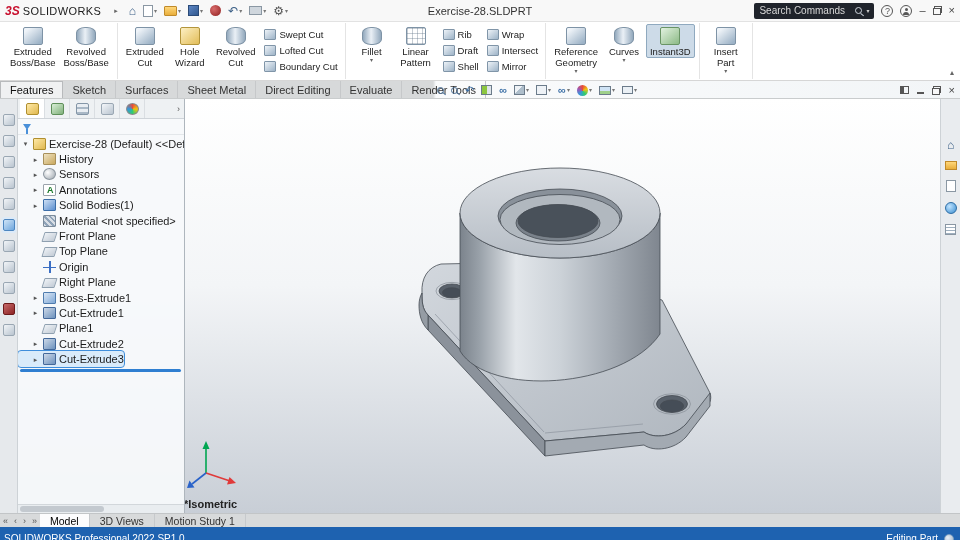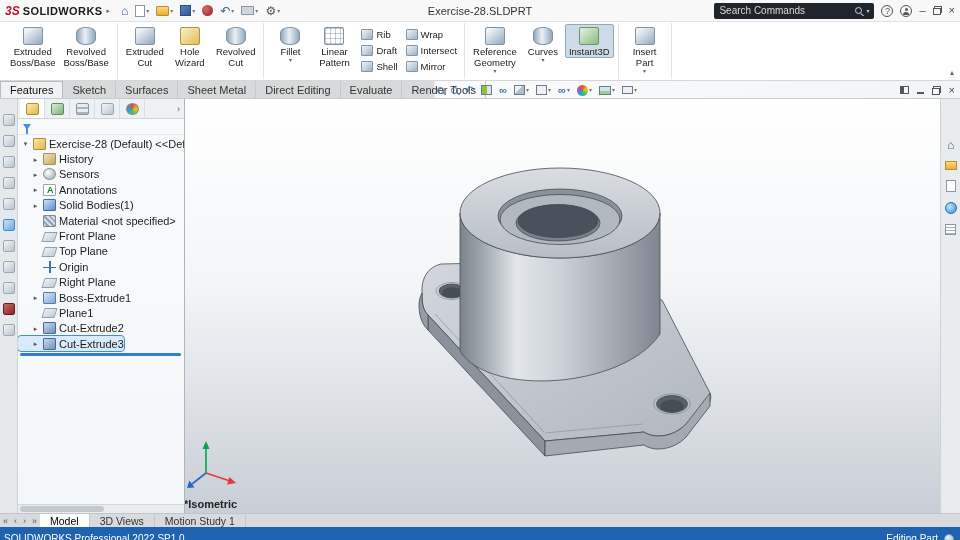--- a/index.html
+++ b/index.html
@@ -2,33 +2,33 @@
 <html><head>
 <meta charset="utf-8">
 <style>
 *{box-sizing:border-box;margin:0;padding:0}
 html,body{width:960px;height:540px;overflow:hidden}
 body{font-family:"Liberation Sans",sans-serif;font-size:11px;color:#222;background:#fff}
 
 
 #titlebar{height:22px;display:flex;align-items:center;background:#f8f8f8;border-bottom:1px solid #e2e2e2;position:relative;padding-left:5px;gap:3px}
 .logo-mark{color:#c8102e;font-weight:bold;font-style:italic;font-size:12px}
-.brand{font-weight:bold;font-size:11px;letter-spacing:.4px;color:#1a1a1a;margin-right:1px}
+.brand{font-weight:normal;font-size:11px;letter-spacing:.4px;color:#1a1a1a;margin-right:10px}
 .menu-arrow{font-size:7px;color:#666;margin-right:6px}
 .tb-btn{height:18px;display:flex;align-items:center;justify-content:center;padding:0 2px;border-radius:2px;color:#444;gap:1px}
 .tb-glyph{font-size:12px;line-height:1;color:#3b5f86}
 .caret{font-size:6px;color:#777;line-height:1}
 .doc-ic{width:10px;height:12px;background:#fff;border:1px solid #8a97a3;display:inline-block}
 .folder-ic{width:13px;height:10px;background:linear-gradient(180deg,#ffd77a,#e8ae3c);border:1px solid #c08a2a;border-radius:1px;display:inline-block}
 .save-ic{width:11px;height:11px;background:linear-gradient(140deg,#5c85c4,#32598f);border:1px solid #2a4a78;display:inline-block}
 .redcircle-ic{width:11px;height:11px;border-radius:50%;background:radial-gradient(circle at 35% 35%,#d86a6a,#8e1f1f);display:inline-block}
 .print-ic{width:13px;height:9px;background:#cfd6dd;border:1px solid #8a97a3;display:inline-block}
 #doc-title{position:absolute;left:0;right:0;top:0;height:22px;display:flex;align-items:center;justify-content:center;font-size:11px;color:#333;pointer-events:none}
 #tb-right{margin-left:auto;display:flex;align-items:center;gap:7px;padding-right:5px;z-index:2}
-#search-box{width:160px;height:16px;background:#20242c;border-radius:2px;display:flex;align-items:center;padding:0 5px;gap:4px}
+#search-box{width:120px;height:16px;background:#20242c;border-radius:2px;display:flex;align-items:center;padding:0 5px;gap:4px}
 #search-input{flex:1;min-width:0;background:transparent;border:0;outline:0;color:#eee;font-size:10px;font-family:"Liberation Sans",sans-serif}
 #search-input::placeholder{color:#d8d8d8}
 .mag{width:7px;height:7px;border:1.4px solid #cfd6de;border-radius:50%;position:relative;display:inline-block;flex:0 0 auto}
 .mag::after{content:"";position:absolute;width:4px;height:1.4px;background:#cfd6de;right:-3px;bottom:-2px;transform:rotate(40deg)}
 .mag.dark{border-color:#4a6f96}.mag.dark::after{background:#4a6f96}
 .help-ic{width:12px;height:12px;border:1px solid #555;border-radius:50%;font-size:9px;display:flex;align-items:center;justify-content:center;color:#555}
 .avatar-ic{width:12px;height:12px;border:1px solid #555;border-radius:50%;position:relative;display:inline-block}
 .avatar-ic::before{content:"";position:absolute;left:3.5px;top:2px;width:3px;height:3px;border-radius:50%;background:#555}
 .avatar-ic::after{content:"";position:absolute;left:2px;top:6px;width:6px;height:3px;border-radius:3px 3px 0 0;background:#555}
 .win-glyph{font-size:11px;color:#444;line-height:1}
@@ -216,20 +216,34 @@
     <div class="rbtn">
       <span class="fi y"></span>
       <span class="lbl">Hole</span>
       <span class="lbl">Wizard</span>
     </div>
     <div class="rbtn">
       <span class="fi cyl"></span>
       <span class="lbl">Revolved</span>
       <span class="lbl">Cut</span>
     </div>
+    <div class="scol">
+      <span class="sbtn">
+          <span class="si"></span>
+          <span>Swept Cut</span>
+        </span>
+      <span class="sbtn">
+          <span class="si"></span>
+          <span>Lofted Cut</span>
+        </span>
+      <span class="sbtn">
+          <span class="si"></span>
+          <span>Boundary Cut</span>
+        </span>
+    </div>
   </div>
 
   <div class="rgroup">
     <div class="rbtn">
       <span class="fi cyl"></span>
       <span class="lbl">Fillet</span>
       <span class="rcaret">▾</span>
     </div>
     <div class="rbtn">
       <span class="fi grid"></span>
@@ -497,20 +511,25 @@
         <span class="tw"></span>
         <span class="ti plane"></span>
         <span class="tl">Right Plane</span>
       </div>
       <div class="titem child">
         <span class="tw">▸</span>
         <span class="ti boss"></span>
         <span class="tl">Boss-Extrude1</span>
       </div>
       <div class="titem child">
+        <span class="tw">▸</span>
+        <span class="ti cut"></span>
+        <span class="tl">Cut-Extrude1</span>
+      </div>
+      <div class="titem child">
         <span class="tw"></span>
         <span class="ti plane"></span>
         <span class="tl">Plane1</span>
       </div>
       <div class="titem child">
         <span class="tw">▸</span>
         <span class="ti cut"></span>
         <span class="tl">Cut-Extrude2</span>
       </div>
       <div class="titem child selected">

